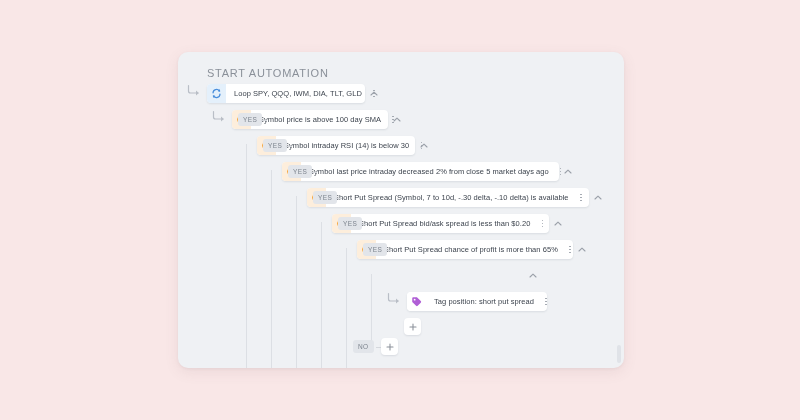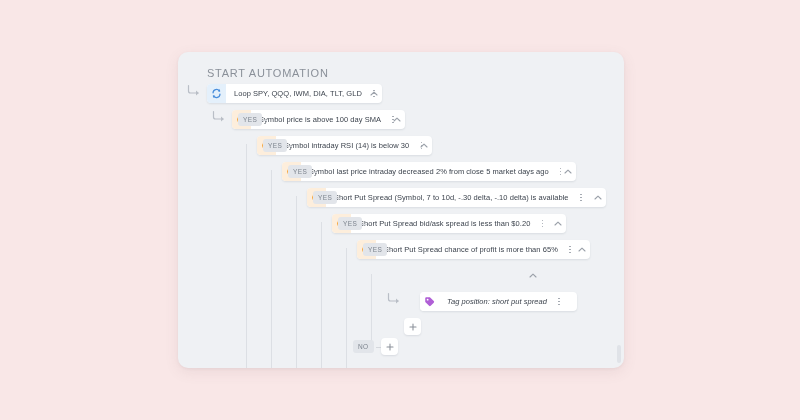--- a/index.html
+++ b/index.html
@@ -84,21 +84,21 @@
 
   
   .node {
     position: absolute;
     height: 19px;
     background: #ffffff;
     border-radius: 4px;
     box-shadow: 0 1px 2px rgba(60,70,90,0.12);
     display: flex;
     align-items: center;
-    padding-right: 20px;
+    padding-right: 3px;
     white-space: nowrap;
   }
 
   .node-icon {
     width: 19px;
     height: 19px;
     flex: 0 0 19px;
     border-radius: 4px 0 0 4px;
     display: flex;
     align-items: center;
@@ -343,21 +343,21 @@
           <path d="M1 4 L4 1.2 L7 4" fill="none" stroke="#9aa0a9" stroke-width="1.1" stroke-linecap="round" stroke-linejoin="round"></path>
         </svg>
     </div>
 
     <div class="elbow" style="left:209px; top:240px;">
       <svg width="14" height="12" viewBox="0 0 14 12">
         <path d="M1.5 1.5 L1.5 7 Q1.5 9 3.5 9 L11 9" fill="none" stroke="#b9bec6" stroke-width="1.2" stroke-linecap="round"></path>
         <path d="M9 6.6 L11.8 9 L9 11.4" fill="#b9bec6"></path>
       </svg>
     </div>
-    <div class="node" style="left:242px; top:240px; width:137px;font-style:italic;">
+    <div class="node" style="left:229px; top:240px; width:137px;">
       <span class="node-icon tag">
         <svg width="11" height="11" viewBox="0 0 16 16">
           <path d="M8.6 1.8 L14.2 7.4 A1.6 1.6 0 0 1 14.2 9.7 L9.7 14.2 A1.6 1.6 0 0 1 7.4 14.2 L1.8 8.6 L1.8 3.3 A1.5 1.5 0 0 1 3.3 1.8 Z" fill="#b05fd6"></path>
           <circle cx="5.3" cy="5.3" r="1.35" fill="#ffffff"></circle>
         </svg>
       </span>
       <span class="node-label">Tag position: short put spread</span>
       <span class="kebab">
           <i></i>
           <i></i>

